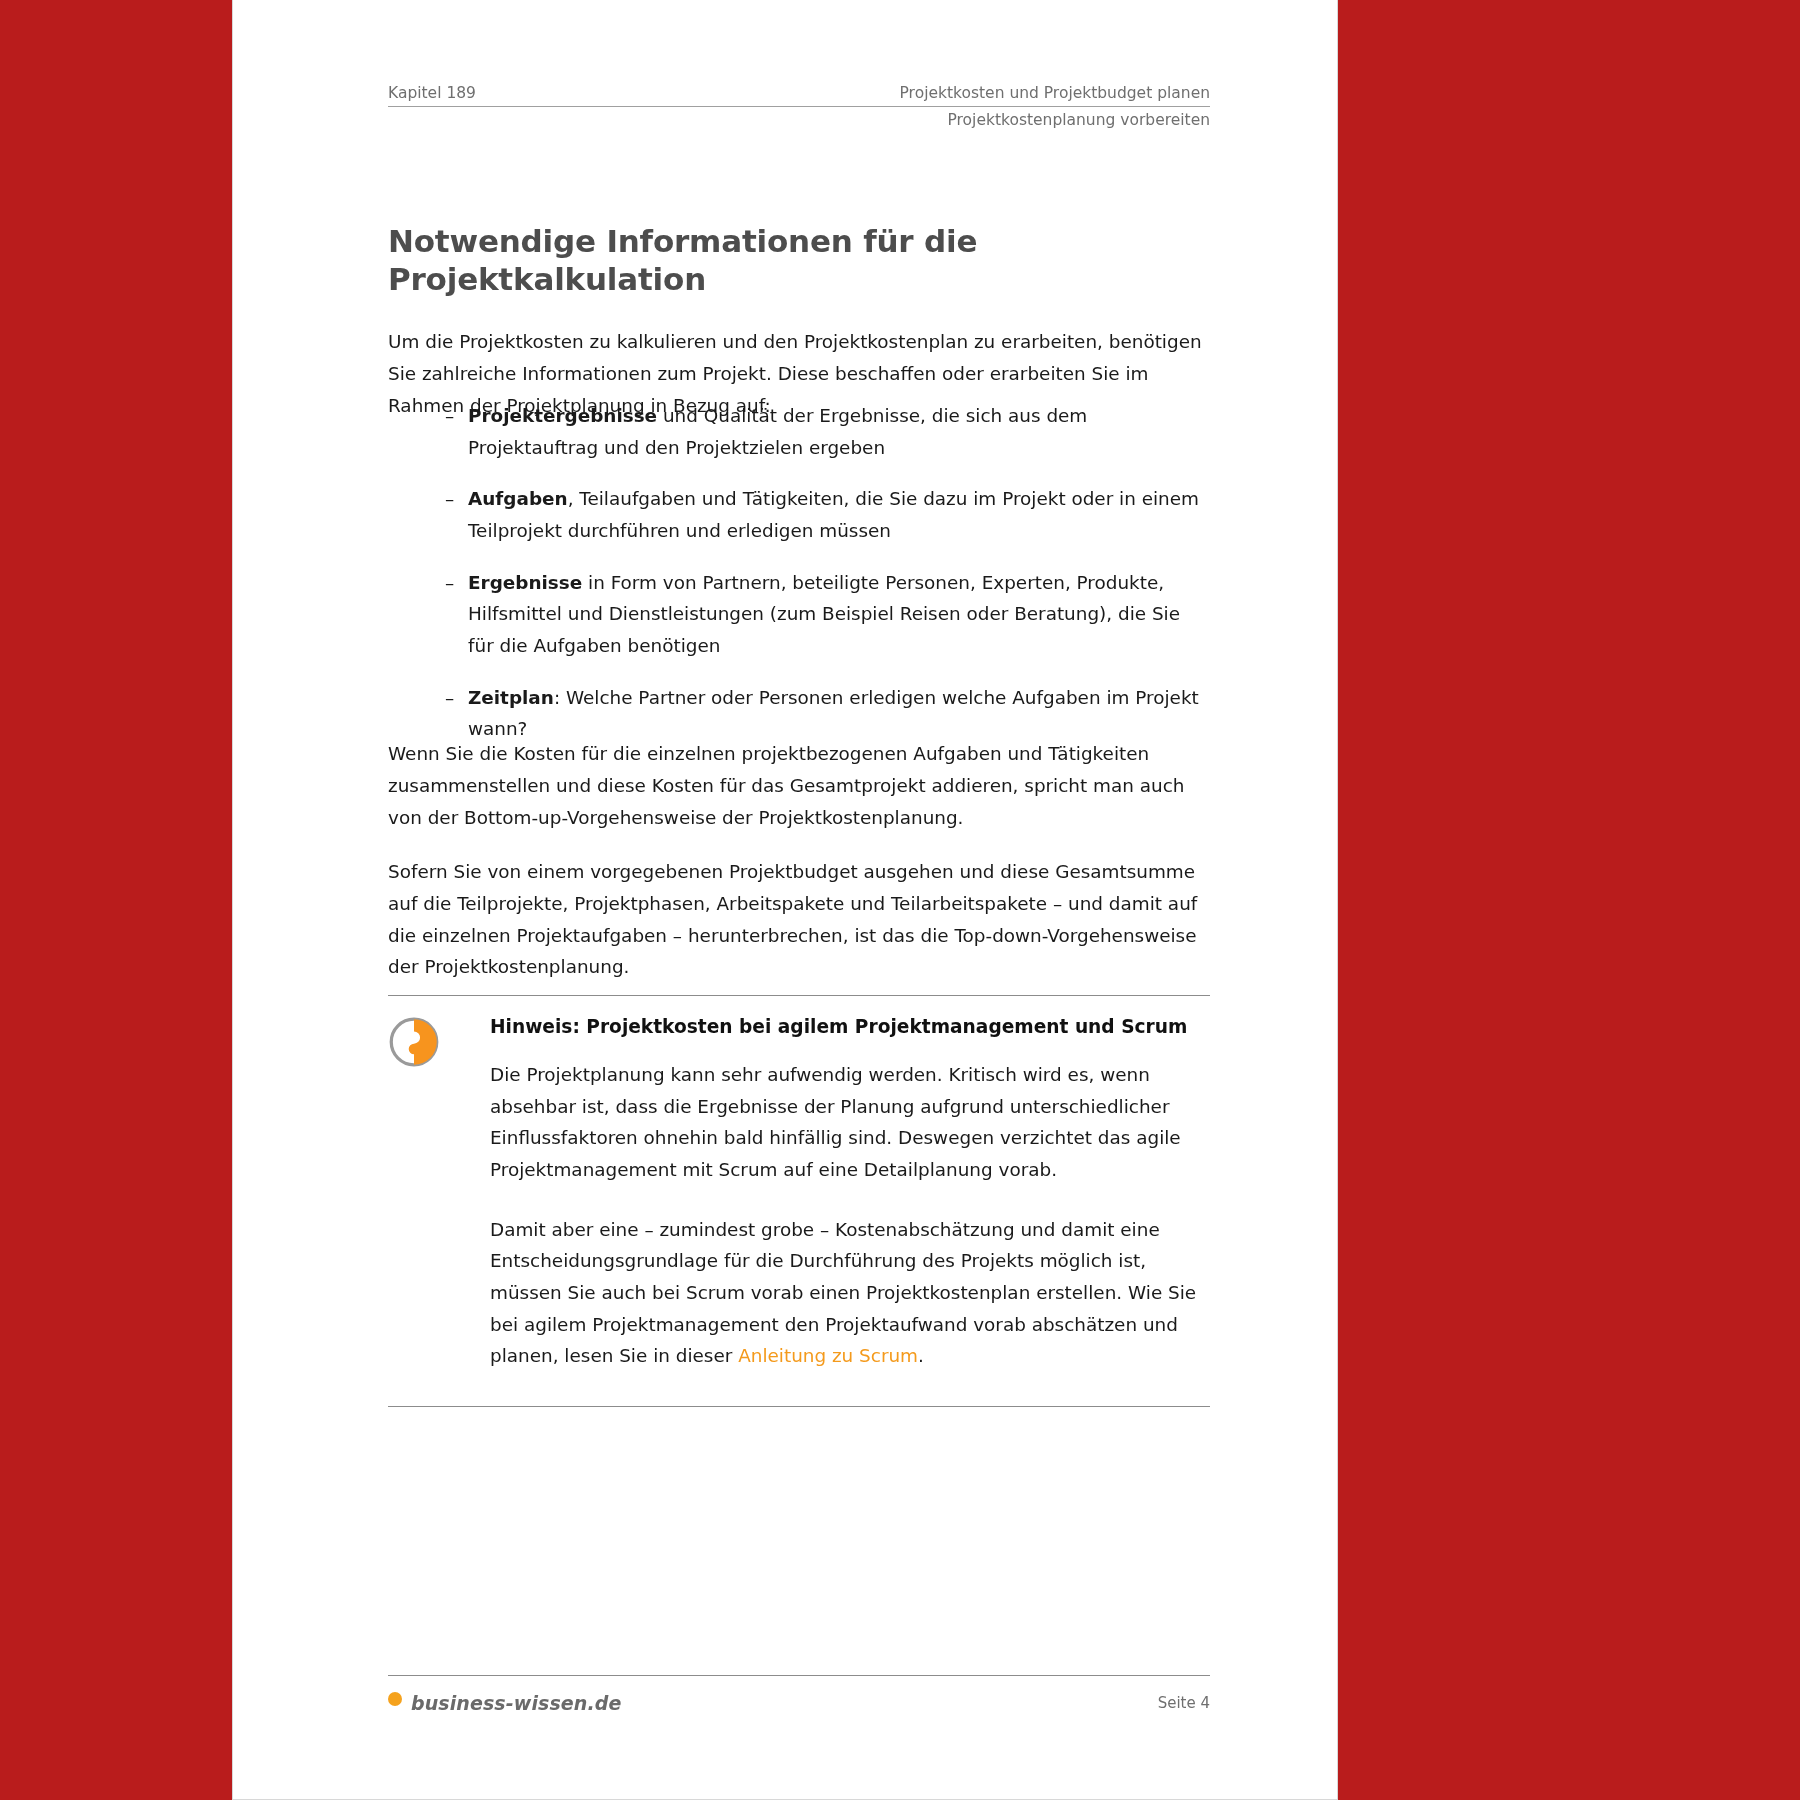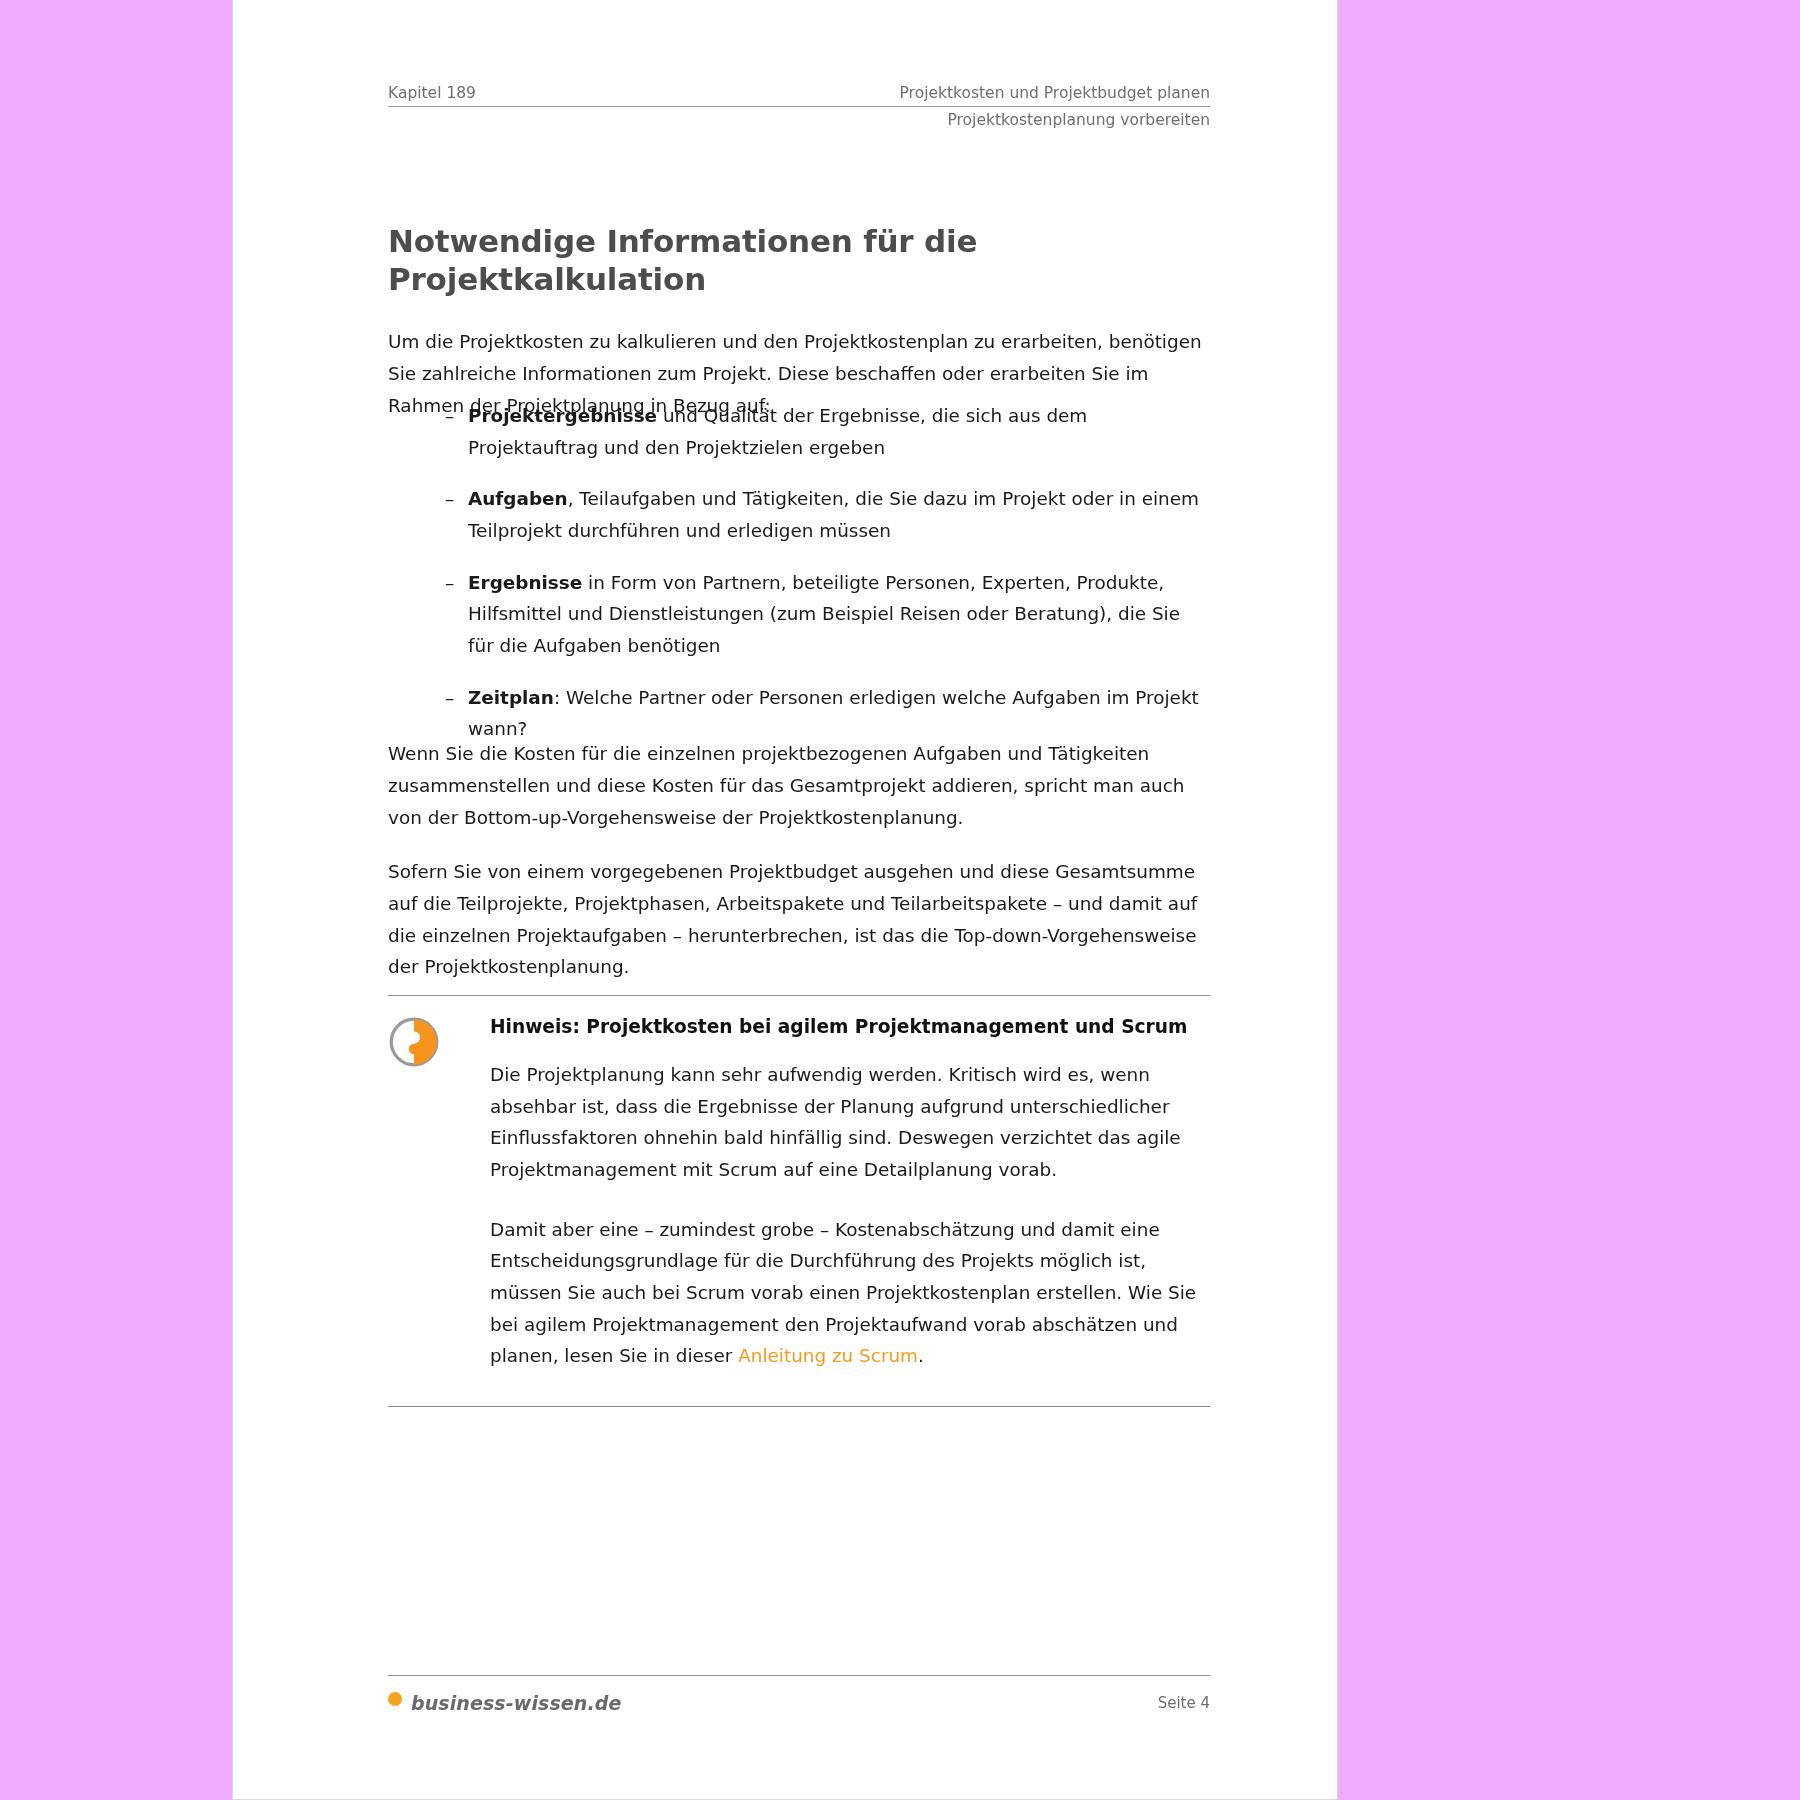--- a/index.html
+++ b/index.html
@@ -14,21 +14,21 @@
     height: 1800px;
     font-family: "DejaVu Sans", "Liberation Sans", sans-serif;
     position: relative;
     overflow: hidden;
   }
 
   
   .canvas {
     position: absolute;
     inset: 0;
-    background: #f0abfc;
+    background: #b91c1c;
   }
 
   
   .page-sheet {
     position: absolute;
     left: 232px;
     top: 0px;
     width: 1106px;
     height: 1800px;
     background: #ffffff;

